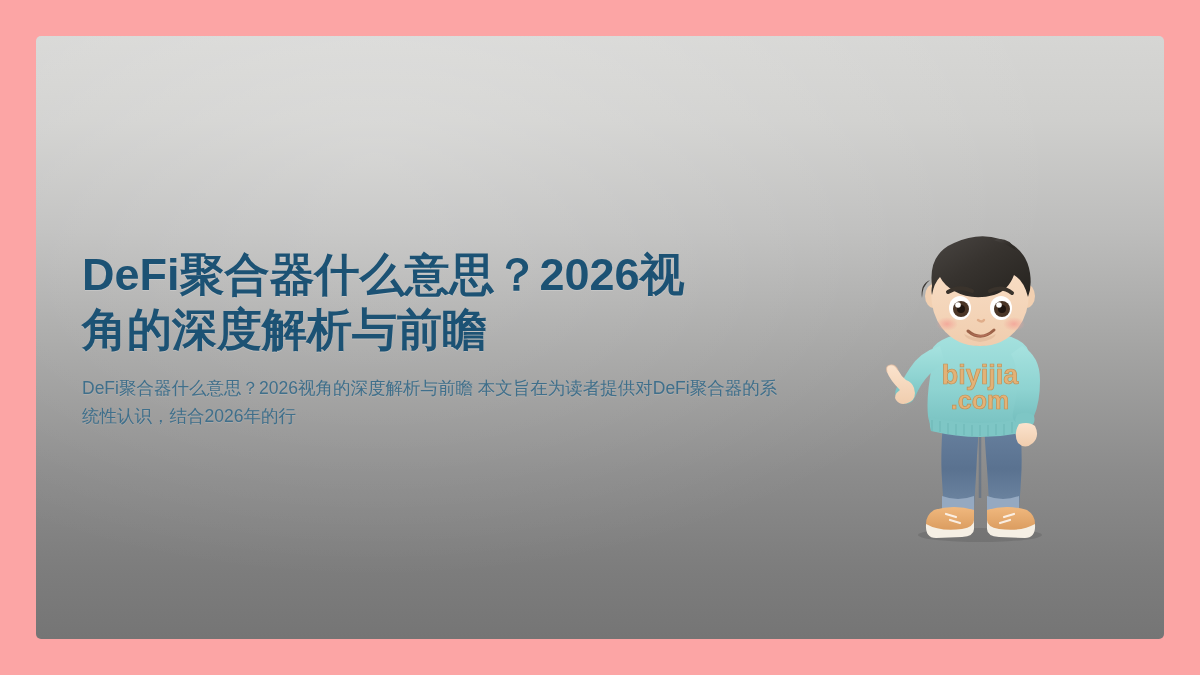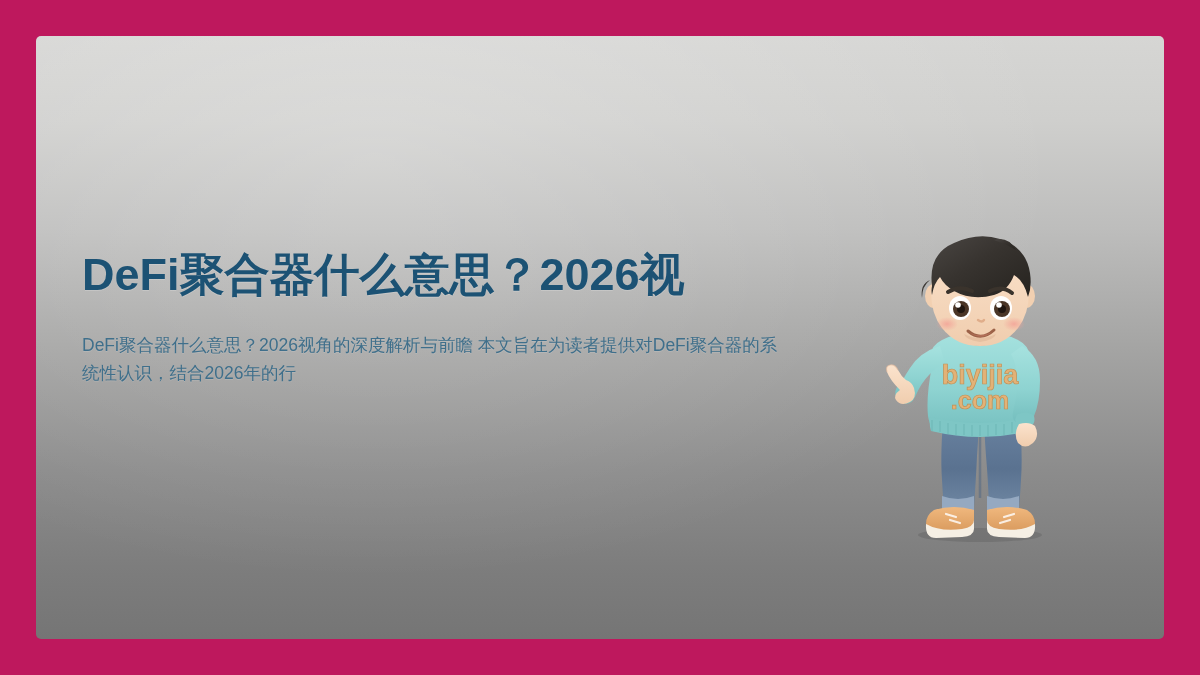--- a/index.html
+++ b/index.html
@@ -7,21 +7,21 @@
     width:1200px; height:675px;
     font-family:"Liberation Sans", sans-serif;
     overflow:hidden;
   }
   body { background:#e3f0fc; }
 
   
   #page {
     position:relative;
     width:1200px; height:675px;
-    background:#be185d;
+    background:#fca5a5;
   }
 
   
   #hero-card {
     position:absolute;
     left:36px; top:36px;
     width:1128px; height:603px;
     border-radius:5px;
     overflow:hidden;
     background:linear-gradient(to bottom,
@@ -51,21 +51,21 @@
   #hero-title {
     font-size:45px;
     line-height:1.22;
     font-weight:700;
     color:#1c5274;
     letter-spacing:0px;
     text-shadow:0 1px 0 rgba(255,255,255,.18);
   }
   #hero-title .line { display:block; white-space:nowrap; }
   #hero-subtitle {
-    margin-top:28px;
+    margin-top:16px;
     font-size:17.5px;
     line-height:1.62;
     font-weight:400;
     color:#3f6f8b;
     max-width:712px;
     text-shadow:0 1px 0 rgba(255,255,255,.12);
   }
 
   
   #mascot {
@@ -80,20 +80,21 @@
 <body>
 
 <div id="page">
 
   <div id="hero-card">
 
     <div id="hero-text">
 
       <h1 id="hero-title">
         <span class="line">DeFi聚合器什么意思？2026视</span>
+        <span class="line">角的深度解析与前瞻</span>
       </h1>
 
       <p id="hero-subtitle">DeFi聚合器什么意思？2026视角的深度解析与前瞻 本文旨在为读者提供对DeFi聚合器的系统性认识，结合2026年的行</p>
 
     </div>
 
     <div id="mascot">
       <svg viewBox="0 0 212 308" xmlns="http://www.w3.org/2000/svg">
         <defs>
           <linearGradient id="gSweater" x1="0" y1="0" x2="0" y2="1">

